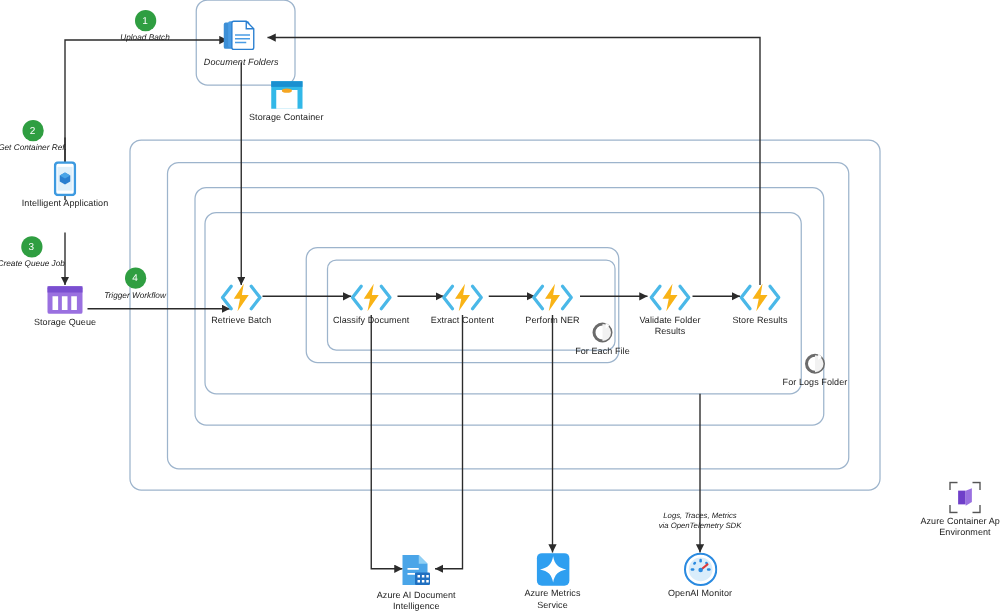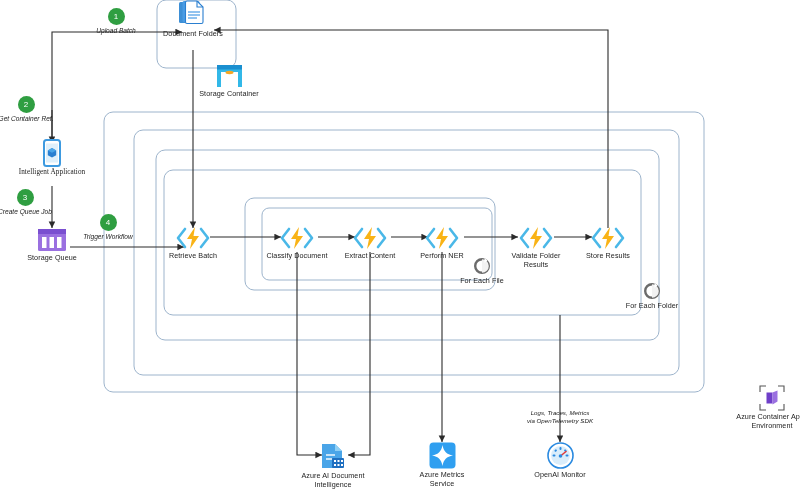--- a/index.html
+++ b/index.html
@@ -143,21 +143,21 @@
   </div>
   <div class="step" style="left:25px; top:189px;">
     <div class="dot">3</div>
     <span class="slabel">Create Queue Job</span>
   </div>
   <div class="step" style="left:108px; top:214px;">
     <div class="dot">4</div>
     <span class="slabel">Trigger Workflow</span>
   </div>
 
-  <div class="node" style="left:193px; top:0;">
+  <div class="node" style="left:193px; top:16px;font-style:italic;">
     <span class="glyph">
       <svg width="32" height="28" viewBox="0 0 32 28">
         <rect x="2" y="2" width="17" height="21" rx="1.5" fill="#3d8fd6"></rect>
         <rect x="5.5" y="1" width="17" height="21" rx="1.5" fill="#4a9ce4"></rect>
         <path d="M10 1 h10 l6 6 v15 a1.5 1.5 0 0 1 -1.5 1.5 h-14.5 a1.5 1.5 0 0 1 -1.5 -1.5 v-19.5 a1.5 1.5 0 0 1 1.5 -1.5z" fill="#ffffff" stroke="#2a7fd0" stroke-width="1.1"></path>
         <path d="M20 1 v6 h6" fill="none" stroke="#2a7fd0" stroke-width="1.1"></path>
         <g stroke="#4a9ce4" stroke-width="1.2">
           <line x1="11" y1="12" x2="23" y2="12"></line>
           <line x1="11" y1="15" x2="23" y2="15"></line>
           <line x1="11" y1="18" x2="20" y2="18"></line>
@@ -172,21 +172,21 @@
       <svg width="27" height="24" viewBox="0 0 27 24">
         <rect x="1" y="1" width="25" height="22" fill="#32b8e8"></rect>
         <rect x="1" y="1" width="25" height="4.5" fill="#1a8fd0"></rect>
         <rect x="5" y="8" width="17" height="15" fill="#ffffff"></rect>
         <ellipse cx="13.5" cy="8.5" rx="4" ry="1.7" fill="#f5a623"></ellipse>
       </svg>
     </span>
     <span class="cap">Storage Container</span>
   </div>
 
-  <div class="node" style="left:52px; top:139px;font-family:Liberation Serif, serif;">
+  <div class="node" style="left:52px; top:129px;">
     <span class="glyph">
       <svg width="18" height="28" viewBox="0 0 18 28">
         <rect x="1" y="1" width="16" height="26" rx="2.5" fill="#ffffff" stroke="#3d9ae0" stroke-width="2"></rect>
         <rect x="3" y="4.5" width="12" height="19" fill="#dff0fb"></rect>
         <path d="M9 9 l4.2 2.4 v4.8 L9 18.6 l-4.2-2.4 v-4.8z" fill="#2a7fd0"></path>
         <path d="M9 9 l4.2 2.4 L9 13.8 l-4.2-2.4z" fill="#4aa5e8"></path>
       </svg>
     </span>
     <span class="cap">Intelligent Application</span>
   </div>
@@ -284,21 +284,21 @@
   </div>
 
   <div class="node" style="left:652px; top:282px;">
     <span class="glyph">
       <svg width="18" height="18" viewBox="0 0 18 18">
         <circle cx="9" cy="9" r="6.8" fill="none" stroke="#6b6b6b" stroke-width="2.4"></circle>
         <path d="M9 2.2 A6.8 6.8 0 0 1 9 15.8" fill="#f2f2f2" stroke="none"></path>
         <path d="M11.5 1 l3 2.6 l-3 2.4z" fill="#ffffff"></path>
       </svg>
     </span>
-    <span class="cap">For Each Folder</span>
+    <span class="cap">For Logs Folder</span>
   </div>
 
 
 
   <div class="node" style="left:772px; top:385px; width:72px; margin-left:-36px;">
     <span class="glyph">
       <svg width="26" height="26" viewBox="0 0 26 26">
         <g fill="none" stroke="#555555" stroke-width="1.1">
           <path d="M1 7 V1 H7"></path>
             <path d="M19 1 H25 V7"></path>

